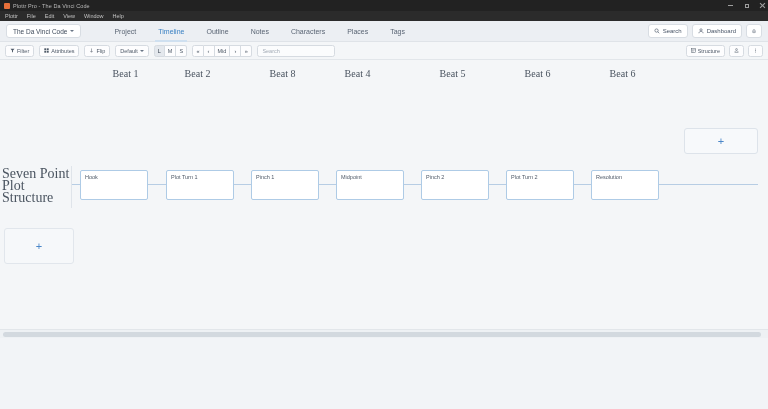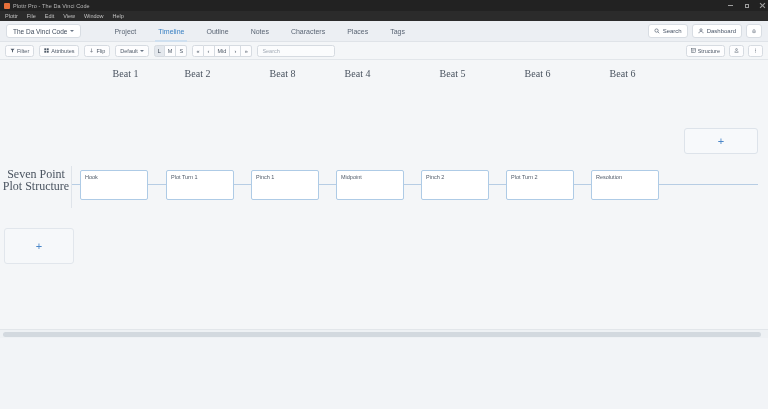--- a/index.html
+++ b/index.html
@@ -107,22 +107,22 @@
     position: absolute; top: 0; width: 85px; text-align: center;
     font-family: "Liberation Serif", serif; font-size: 10px; color: #4a5460;
   }
   .addbeat-btn {
     position: absolute; top: 68px; left: 684px; width: 74px; height: 26px;
     background: #f7f9fb; border: 1px solid #dde3ea; border-radius: 3px;
     display: flex; align-items: center; justify-content: center;
     color: #4a86c8; font-size: 11px; line-height: 1;
   }
   .line-label {
-    position: absolute; left: 2px; top: 108px; width: 68px; text-align: center;
-    font-family: "Liberation Serif", serif; font-size: 12px; color: #4a5460;
+    position: absolute; left: 2px; top: 108px; width: 68px; text-align: left;
+    font-family: "Liberation Serif", serif; font-size: 14px; color: #4a5460;
     line-height: 12px;
   }
   .line-divider {
     position: absolute; left: 71px; top: 106px; width: 1px; height: 42px;
     background: #dfe4ea;
   }
   .track-line {
     position: absolute; left: 72px; top: 124px; width: 686px; height: 1px;
     background: #b7cde4;
   }

